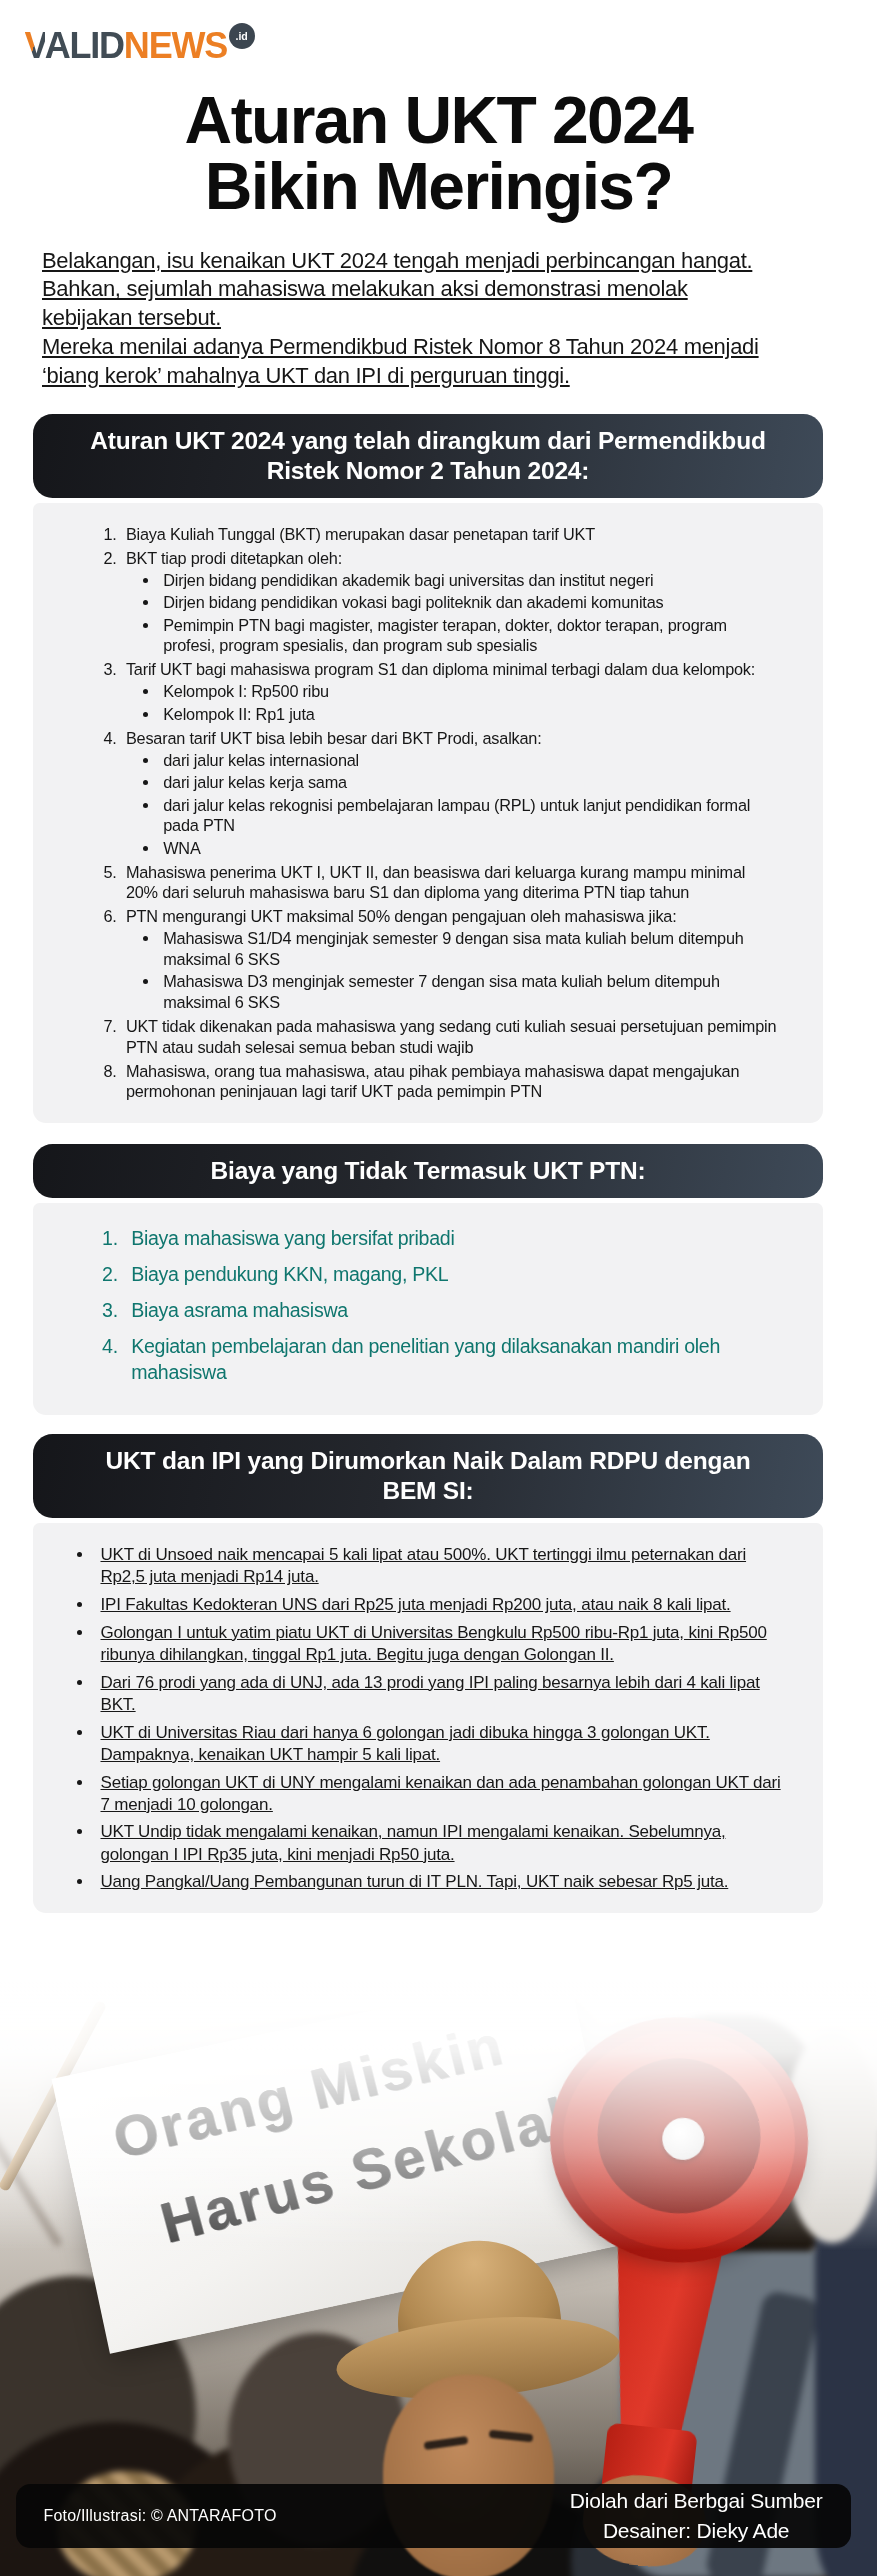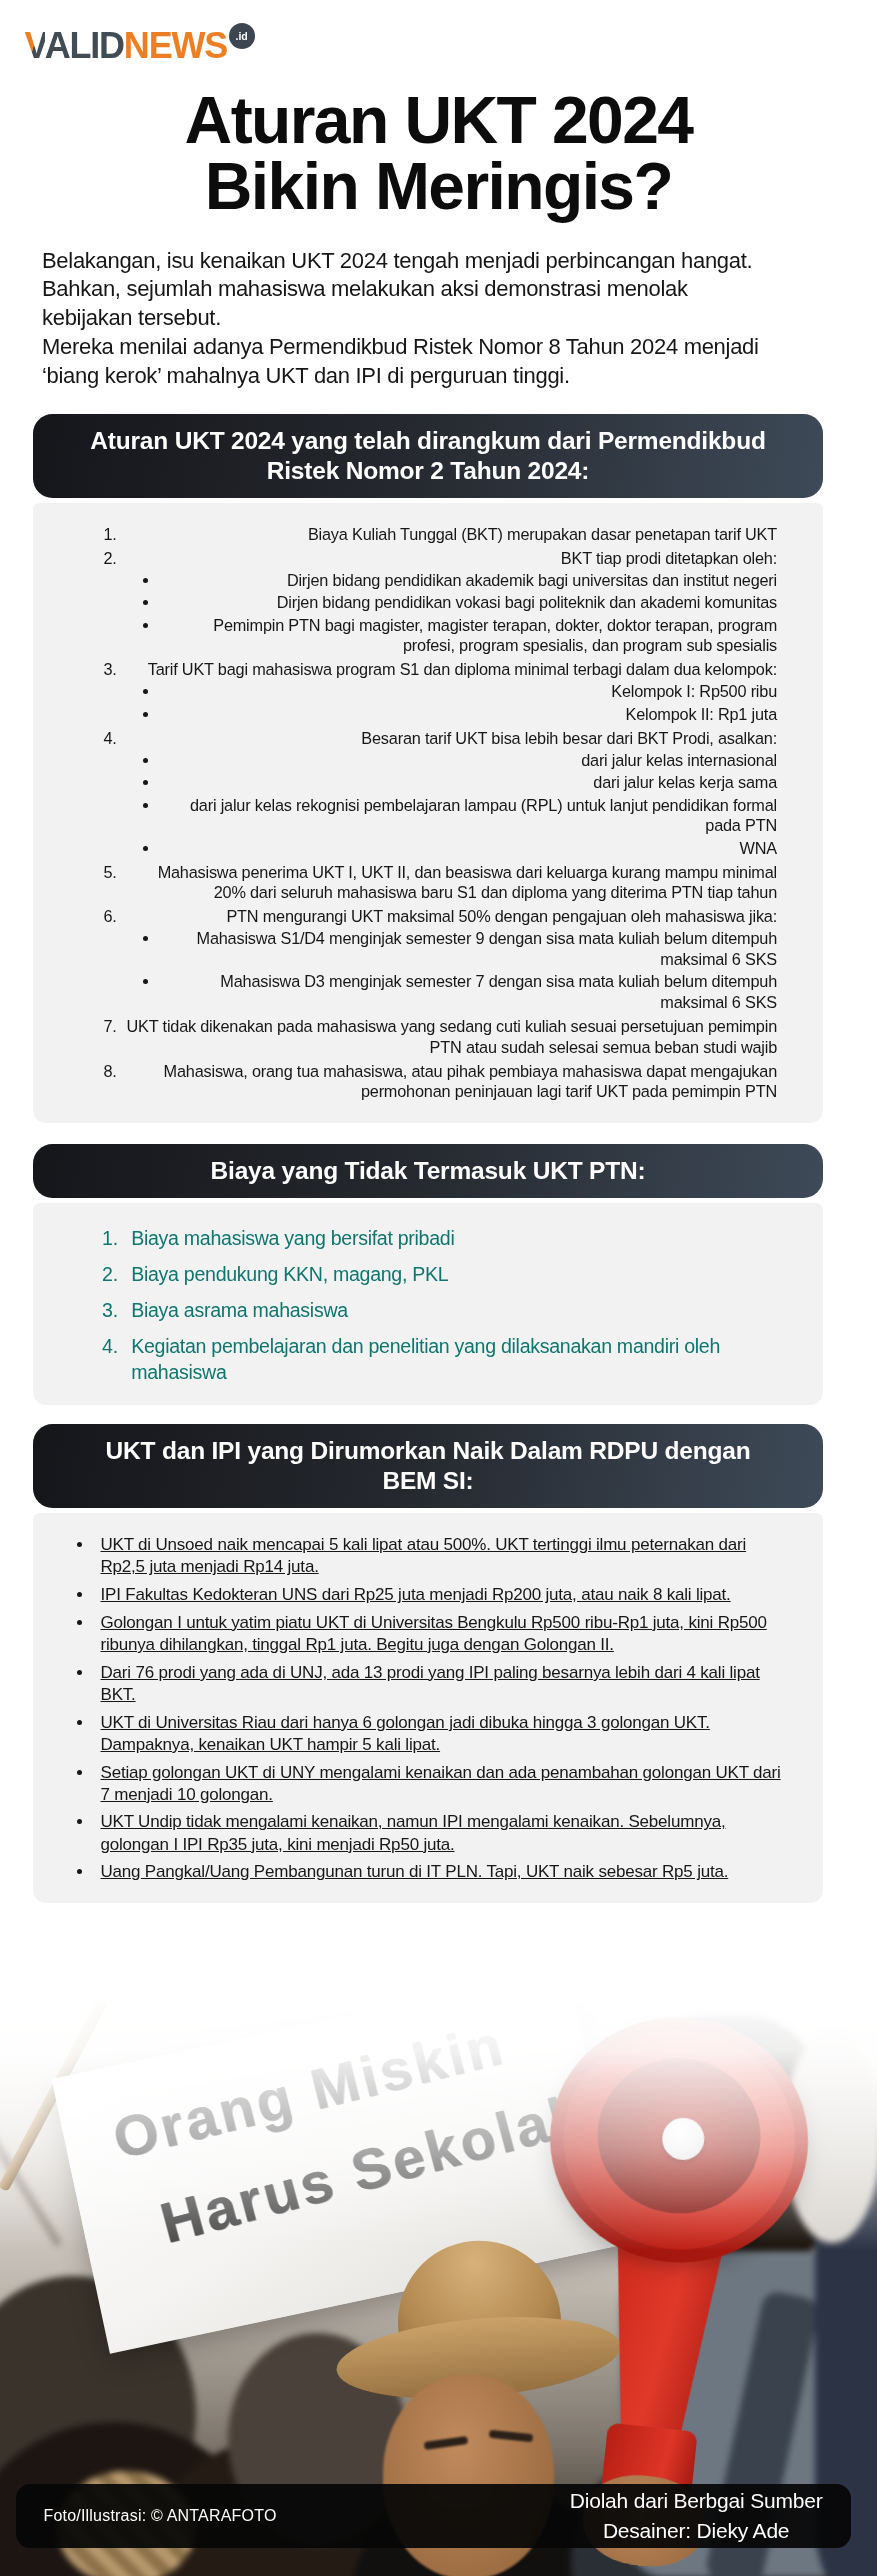--- a/index.html
+++ b/index.html
@@ -16,47 +16,47 @@
   .logo-valid .v-accent{background:linear-gradient(105deg,#ec7f24 46%,#414c55 47%);-webkit-background-clip:text;background-clip:text;color:transparent;}
   .logo-news{color:#ec7f24;}
   .logo-badge{display:inline-flex;align-items:center;justify-content:center;width:26px;height:26px;border-radius:50%;
     background:#3c4650;color:#fff;font-size:10.6px;font-weight:700;margin-left:1.6px;margin-top:-4.9px;}
 
   
   .main-title{margin:19.6px 16.3px 0;text-align:center;font-size:66px;font-weight:800;
     letter-spacing:-1.6px;line-height:1.0;color:#0c0c0c;}
 
   
-  .intro{margin:28px 42px 0;max-width:718px;font-size:22px;line-height:1.31;letter-spacing:-0.3px;color:#161616;}
+  .intro{margin:28px 42px 0;max-width:718px;font-size:22px;line-height:1.31;letter-spacing:-0.3px;color:#161616;text-decoration:underline;}
   .intro p{margin:0;}
 
   
   .section{margin:0 54px 0 33px;}
   .section-1{margin-top:23px;}
   .section-2{margin-top:20.4px;}
   .section-3{margin-top:19.6px;}
   .section-header{
     background:linear-gradient(100deg,#15161a 0%,#24272d 45%,#3e4a58 100%);
     color:#ffffff;border-radius:19.6px;text-align:center;
     font-size:24.5px;font-weight:700;line-height:1.22;letter-spacing:-0.2px;
     padding:12.2px 57px;box-sizing:border-box;
   }
   .card{background:#f2f2f3;border-radius:6.5px 6.5px 13px 13px;margin-top:4.9px;box-sizing:border-box;}
   .card-1{padding:21px 46px 18px 52px;}
   .card-2{padding:23px 46px 19.6px 52px;}
   .card-3{padding:21px 39px 19.6px 33px;}
 
   ol.main-list{margin:0;padding-left:36px;font-size:16.3px;line-height:1.27;letter-spacing:-0.2px;color:#171717;}
-  ol.main-list>li{margin-bottom:3.3px;padding-left:4.9px;text-align:right;}
+  ol.main-list>li{margin-bottom:3.3px;padding-left:4.9px;}
   ul.sub-list{list-style:disc;margin:1.6px 0 1.6px 0;padding-left:34px;}
   ul.sub-list>li{margin-bottom:1.6px;padding-left:3.3px;}
 
   ol.list-lg{margin:0;padding-left:38px;font-size:19.6px;line-height:1.3;letter-spacing:-0.3px;color:#0f766e;}
   ol.list-lg>li{margin-bottom:10.6px;padding-left:8.2px;}
-  ol.list-lg>li:last-child{margin-bottom:0;}
+  ol.list-lg>li:last-child{margin-bottom:10px;}
 
   ul.bullet-list{margin:0;padding-left:28px;list-style:disc;font-size:17px;line-height:1.3;letter-spacing:-0.2px;color:#171717;}
   ul.bullet-list>li{margin-bottom:5.7px;padding-left:6.5px;text-decoration:underline;}
   ul.bullet-list>li:last-child{margin-bottom:0;}
 
   
   .photo{position:absolute;bottom:0;left:0;width:877px;height:594px;overflow:hidden;z-index:1;
     background:linear-gradient(180deg,#f7f5f3 0%,#e3dfda 25%,#beb7ae 52%,#7d756b 78%,#2f2922 100%);}
   .blob{position:absolute;border-radius:50%;}
   .crowd-layer{position:absolute;inset:0;filter:blur(3.3px);}

